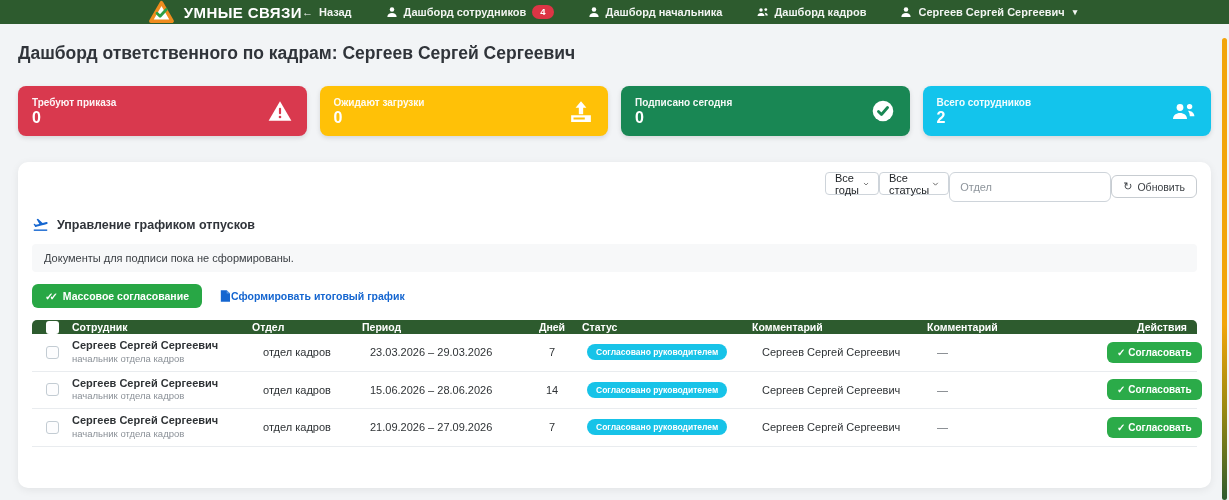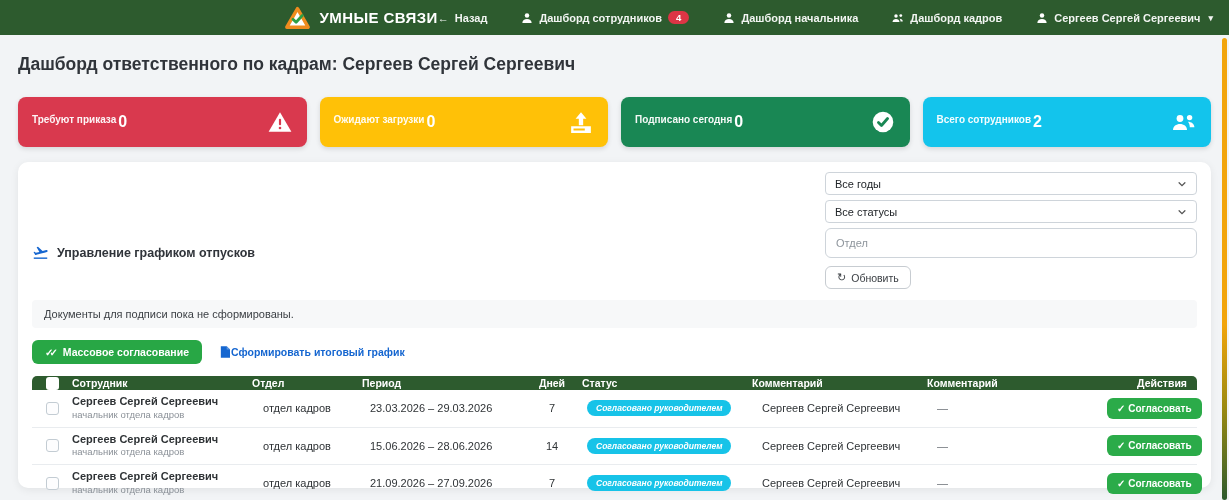--- a/index.html
+++ b/index.html
@@ -1,53 +1,53 @@
 <!DOCTYPE html>
 <html><head>
 <meta charset="utf-8">
 <style>
   * { margin:0; padding:0; box-sizing:border-box; }
   html,body { width:1229px; height:500px; overflow:hidden; }
   body { font-family:"Liberation Sans", sans-serif; background:#f2f4f6; position:relative; color:#2f3336; }
 
   
-  .navbar { height:35px; background:#2d5b2e; display:flex; align-items:center; justify-content:flex-end; padding:0 16px 0 12px; color:#fff; }
+  .navbar { height:24px; background:#2d5b2e; display:flex; align-items:center; justify-content:center; padding:0 16px 0 12px; color:#fff; }
   .brand { display:flex; align-items:center; gap:9px; }
   .brand-logo { width:27px; height:24px; display:block; }
   .brand-name { font-size:15px; font-weight:bold; letter-spacing:.4px; color:#fff; }
   .nav-items { display:flex; align-items:center; gap:34px; }
   .nav-link { display:flex; align-items:center; gap:6px; font-size:11px; font-weight:bold; color:#f2f5f2; cursor:pointer; white-space:nowrap; }
   .nav-ico { width:12px; height:12px; display:block; flex:0 0 auto; }
   .nav-badge { background:#dc3545; color:#fff; font-size:9.5px; font-weight:bold; border-radius:9px; padding:2px 8px; line-height:1; }
   .caret { font-size:9px; margin-left:2px; }
 
   
   .page-title { margin:19px 18px 0; font-size:17.5px; font-weight:bold; color:#30343a; }
 
   
   .cards { display:flex; gap:13px; margin:22px 18px 0; }
   .card { flex:1; height:50px; border-radius:8px; color:#fff; padding:7px 14px 7px 14px; display:flex; justify-content:space-between; align-items:center; box-shadow:0 2px 5px rgba(0,0,0,.12); }
-  .card-texts { display:flex; flex-direction:row; gap:2px; }
+  .card-texts { display:flex; flex-direction:column; gap:2px; }
   .card-label { font-size:10px; font-weight:bold; opacity:.95; }
   .card-value { font-size:16px; font-weight:bold; line-height:1; }
   .card-ico { width:26px; height:26px; display:block; }
   .card-red    { background:#d9394e; }
   .card-yellow { background:#ffc107; }
   .card-green  { background:#198754; }
   .card-cyan   { background:#13c4ec; }
 
   
   .panel { position:absolute; left:18px; right:18px; top:162px; height:326px; background:#fff; border-radius:10px; box-shadow:0 2px 8px rgba(0,0,0,.07); padding:10px 14px; }
 
   .panel-top { display:flex; justify-content:space-between; }
   .section-title { display:flex; align-items:center; gap:8px; margin-top:44px; }
   .section-title-ico { width:17px; height:17px; display:block; }
   .section-title-text { font-size:12.5px; font-weight:bold; color:#30343a; }
 
-  .filters { width:372px; display:flex; flex-direction:column; gap:5px; }
+  .filters { width:372px; display:flex; }
   .fselect { height:23px; border:1px solid #ced4da; border-radius:4px; background:#fff; display:flex; align-items:center; justify-content:space-between; padding:0 9px; font-size:11px; color:#212529; cursor:pointer; }
   .chev { width:10px; height:10px; display:block; }
   .finput { height:30px; border:1px solid #ced4da; border-radius:6px; width:100%; padding:0 10px; font-size:11px; font-family:"Liberation Sans", sans-serif; color:#212529; }
   .finput::placeholder { color:#8e959c; }
   .frefresh { align-self:flex-start; margin-top:3px; border:1px solid #c7ccd1; background:#fff; border-radius:6px; padding:4px 11px; font-size:10.5px; color:#3c4045; font-family:"Liberation Sans", sans-serif; display:flex; align-items:center; gap:5px; cursor:pointer; }
   .frefresh .ric { font-size:11px; }
 
   .notice { margin-top:11px; background:#f7f8f9; border-radius:4px; padding:8px 12px; font-size:11px; color:#3c4045; }
 
   .actions-row { margin-top:12px; display:flex; align-items:center; gap:18px; }
@@ -71,21 +71,21 @@
   .cb-head { width:13px; height:13px; background:#fff; border-radius:3px; display:inline-block; cursor:pointer; }
   .cb-row { width:13px; height:13px; background:#fdfdfe; border:1px solid #c3ccd3; border-radius:3px; display:inline-block; cursor:pointer; }
 
   .vbody-row { height:37.5px; border-bottom:1px solid #e9ecef; font-size:11px; color:#2f3336; }
   .emp-name { font-weight:bold; font-size:11px; line-height:1.25; }
   .emp-pos { font-size:9.5px; color:#8a9097; line-height:1.3; }
   .c-dept { text-align:center; padding-right:20px; }
   .c-period { padding-left:8px; }
   .c-days { text-align:center; }
   .c-status { padding-left:5px; }
-  .badge-status { display:inline-block; background:#17c3e8; color:#fff; font-size:8.5px; font-weight:bold; border-radius:10px; padding:3px 9px; white-space:nowrap;font-style:italic; }
+  .badge-status { display:inline-block; background:#17c3e8; color:#fff; font-size:8.5px; font-weight:bold; border-radius:10px; padding:3px 9px; white-space:nowrap; }
   .c-manager { padding-left:10px; }
   .c-comment { padding-left:10px; color:#6a7076; }
   .c-actions { text-align:right; padding-right:2px; }
   .btn-approve { background:#2bab49; border:none; color:#fff; border-radius:6px; padding:5px 10px; font-size:10px; font-weight:bold; font-family:"Liberation Sans", sans-serif; cursor:pointer; white-space:nowrap;margin-left:40px; }
 
   
   .scrollbar { position:absolute; top:38px; bottom:0; right:2px; width:5px; border-radius:3px;
     background:linear-gradient(180deg,#f2a50c 0%,#f2a50c 62%,#9b8a12 80%,#2d5b2e 100%); }
 </style>
 </head>

